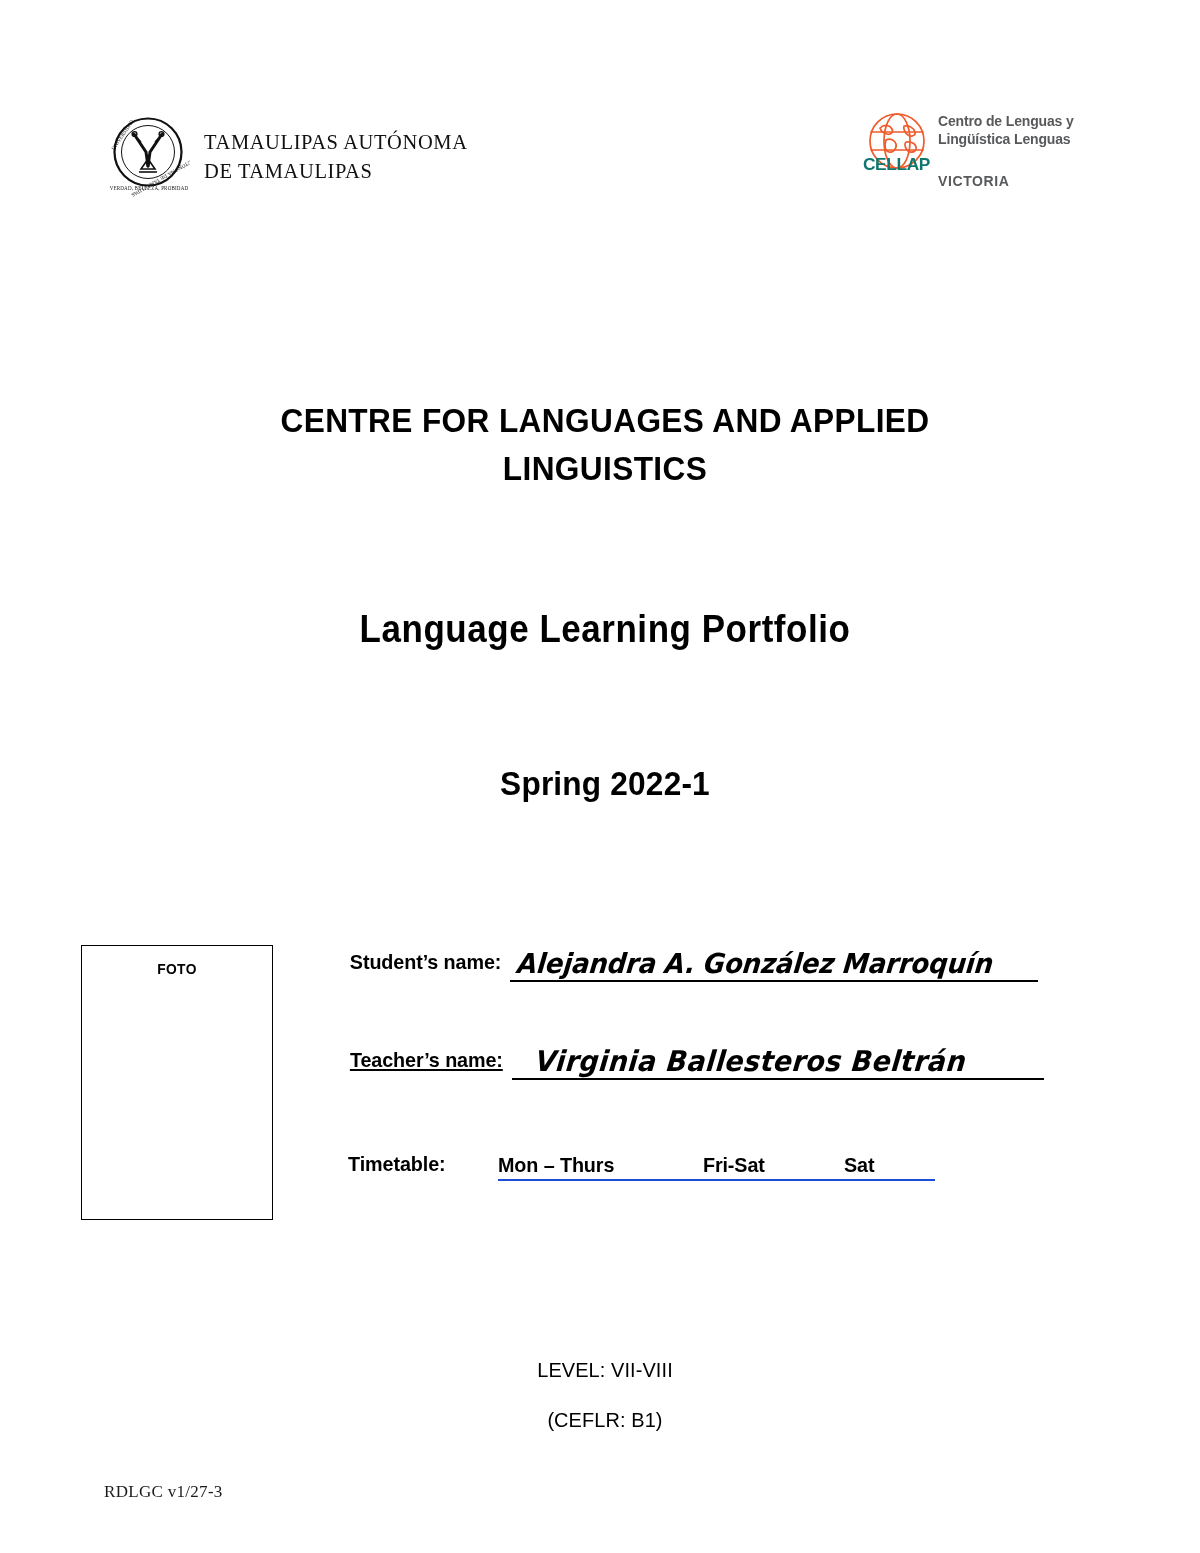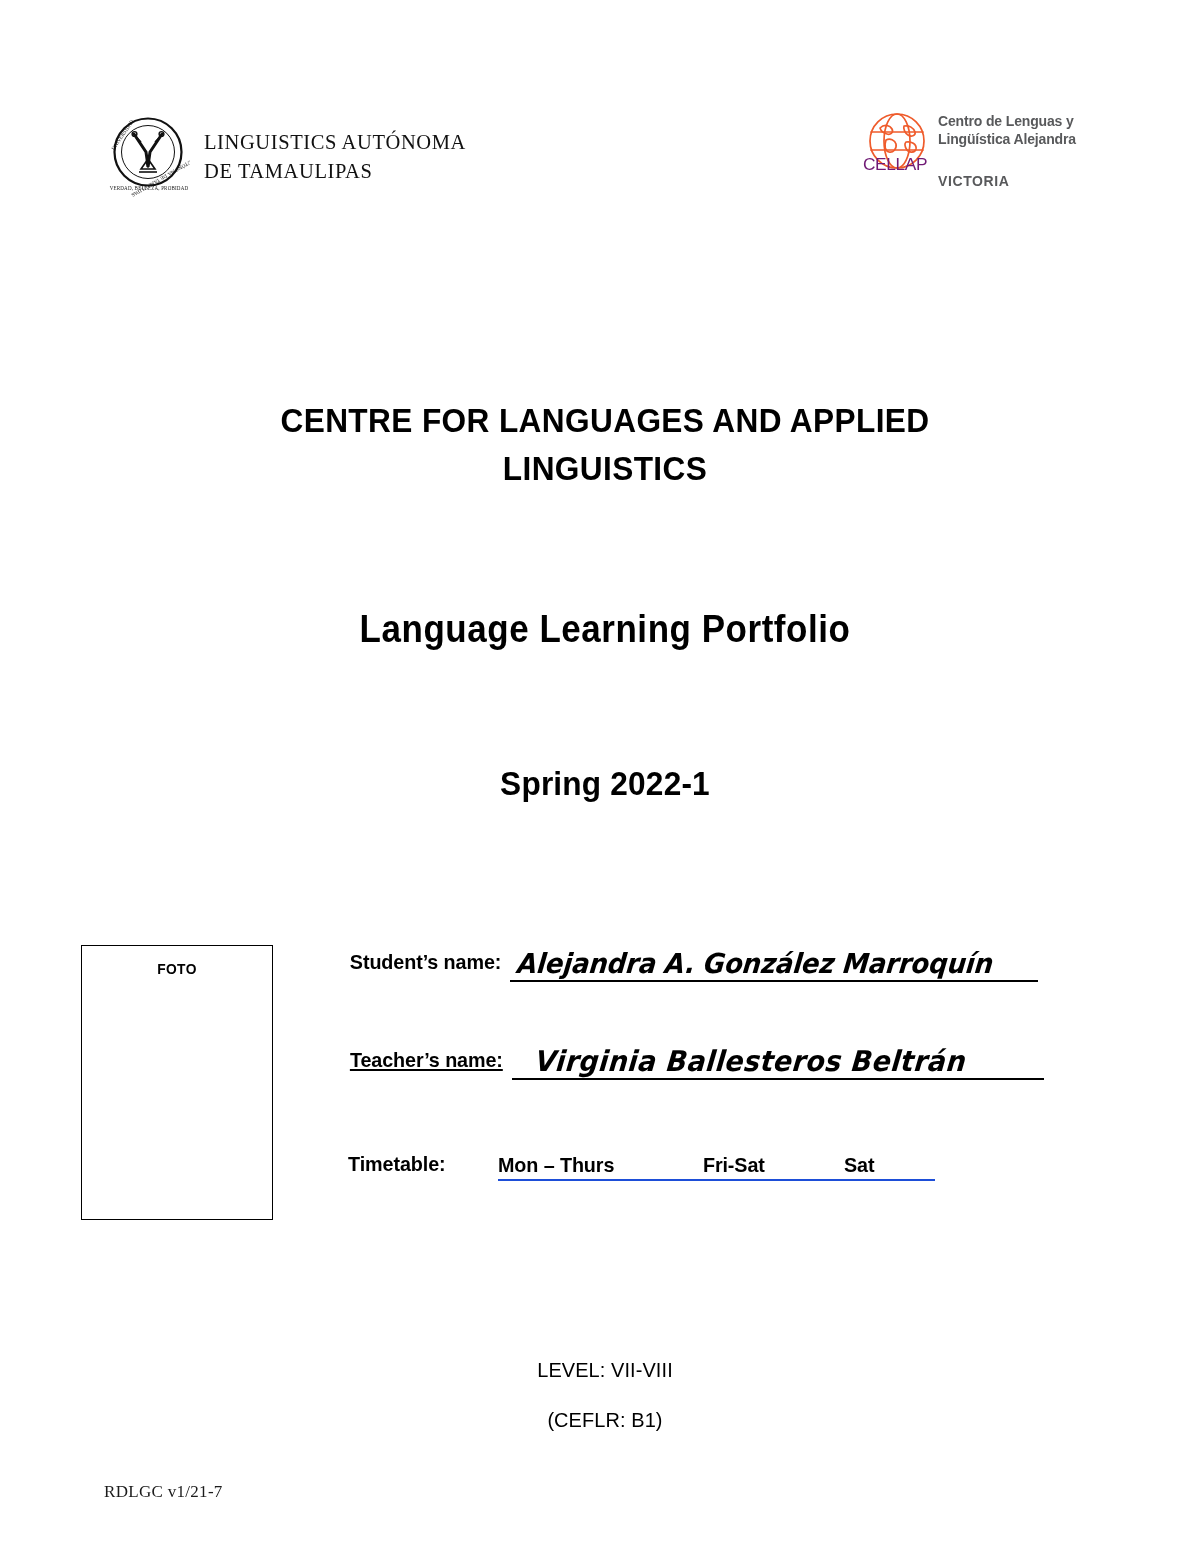--- a/index.html
+++ b/index.html
@@ -78,25 +78,25 @@
     width: 72px;
     height: 76px;
     flex: none;
   }
   .cellap-mark svg { display: block; }
   .cellap-word {
     position: absolute;
     left: 1px;
     bottom: 11px;
     font-family: "Liberation Sans", sans-serif;
-    font-weight: normal;
+    font-weight: bold;
     font-size: 17px;
     letter-spacing: -0.4px;
     line-height: 1;
-    color: #701a75;
+    color: #0f766e;
     transform: scaleX(1.02);
     transform-origin: left bottom;
   }
   .cellap-text {
     margin-left: 4px;
     margin-top: 5px;
     font-family: "Liberation Sans", sans-serif;
     font-weight: bold;
     font-size: 14px;
     line-height: 1.28;
@@ -288,21 +288,21 @@
             <circle cx="53.5" cy="22" r="2.4" stroke-width="1.4"></circle>
           </g>
           <g fill="#111111" font-family="DejaVu Serif, serif" font-size="4.6">
             <text x="40" y="40" text-anchor="middle" transform="rotate(-56 40 40) translate(0 -29)">UNIVERSIDAD</text>
             <text x="40" y="40" text-anchor="middle" transform="rotate(150 40 40) translate(0 -28)">AUTÓNOMA DE TAMAULIPAS</text>
           </g>
         </svg>
         <div class="uat-seal-caption">VERDAD, BELLEZA, PROBIDAD</div>
       </div>
       <div class="uat-wordmark">
-        <div>LINGUISTICS AUTÓNOMA</div>
+        <div>TAMAULIPAS AUTÓNOMA</div>
         <div>DE TAMAULIPAS</div>
       </div>
     </div>
 
     <div class="cellap-logo">
       <div class="cellap-mark">
         <svg width="72" height="76" viewBox="0 0 72 76" aria-hidden="true">
           <g fill="none" stroke="#ef5b2b" stroke-width="1.7" stroke-linecap="round" stroke-linejoin="round">
             <circle cx="35" cy="33" r="27"></circle>
             <ellipse cx="35" cy="33" rx="13" ry="27"></ellipse>
@@ -311,21 +311,21 @@
             <path d="M18 20 C22 16 28 17 30 21 C32 25 28 27 25 26 C21 25 19 23 18 20 Z"></path>
             <path d="M24 32 C28 30 33 32 34 36 C35 41 31 45 27 44 C23 43 22 38 24 32 Z"></path>
             <path d="M42 18 C47 17 52 20 53 24 C54 28 49 29 46 27 C43 25 41 21 42 18 Z"></path>
             <path d="M44 34 C49 33 55 36 54 41 C53 45 47 45 45 42 C43 39 42 36 44 34 Z"></path>
           </g>
         </svg>
         <div class="cellap-word">CELLAP</div>
       </div>
       <div class="cellap-text">
         <div>Centro de Lenguas y</div>
-        <div>Lingüística Alejandra</div>
+        <div>Lingüística Lenguas</div>
         <div class="victoria">VICTORIA</div>
       </div>
     </div>
   </div>
 
   <div class="doc-title">
     <div>CENTRE FOR LANGUAGES AND APPLIED</div>
     <div>LINGUISTICS</div>
   </div>
 
@@ -357,15 +357,15 @@
       <span class="timetable-values">
         <span class="tt-1">Mon – Thurs</span>
         <span class="tt-2">Fri-Sat</span>
         <span class="tt-3">Sat</span>
       </span>
     </span>
   </div>
 
   <div class="level-line">LEVEL: VII-VIII</div>
   <div class="ceflr-line">(CEFLR: B1)</div>
-  <div class="doc-code">RDLGC v1/21-7</div>
+  <div class="doc-code">RDLGC v1/27-3</div>
 
 </div>
 
 </body></html>

